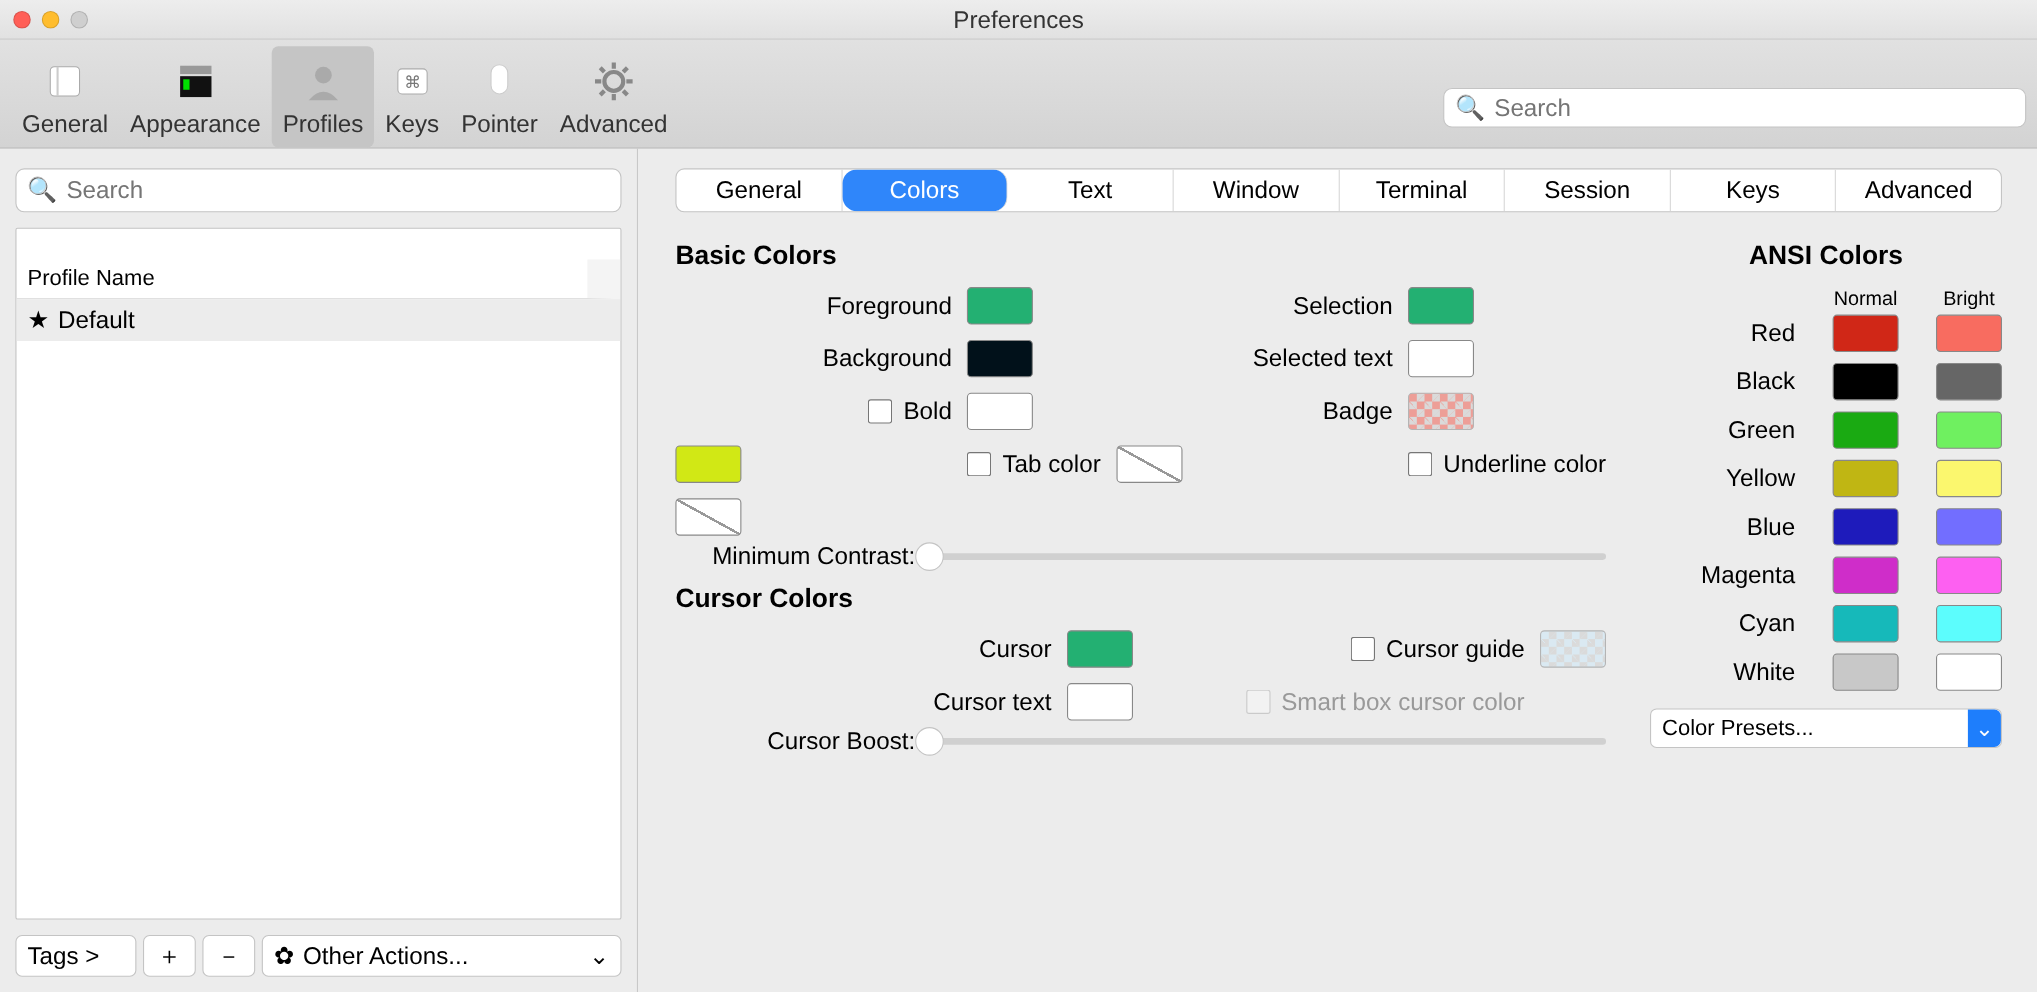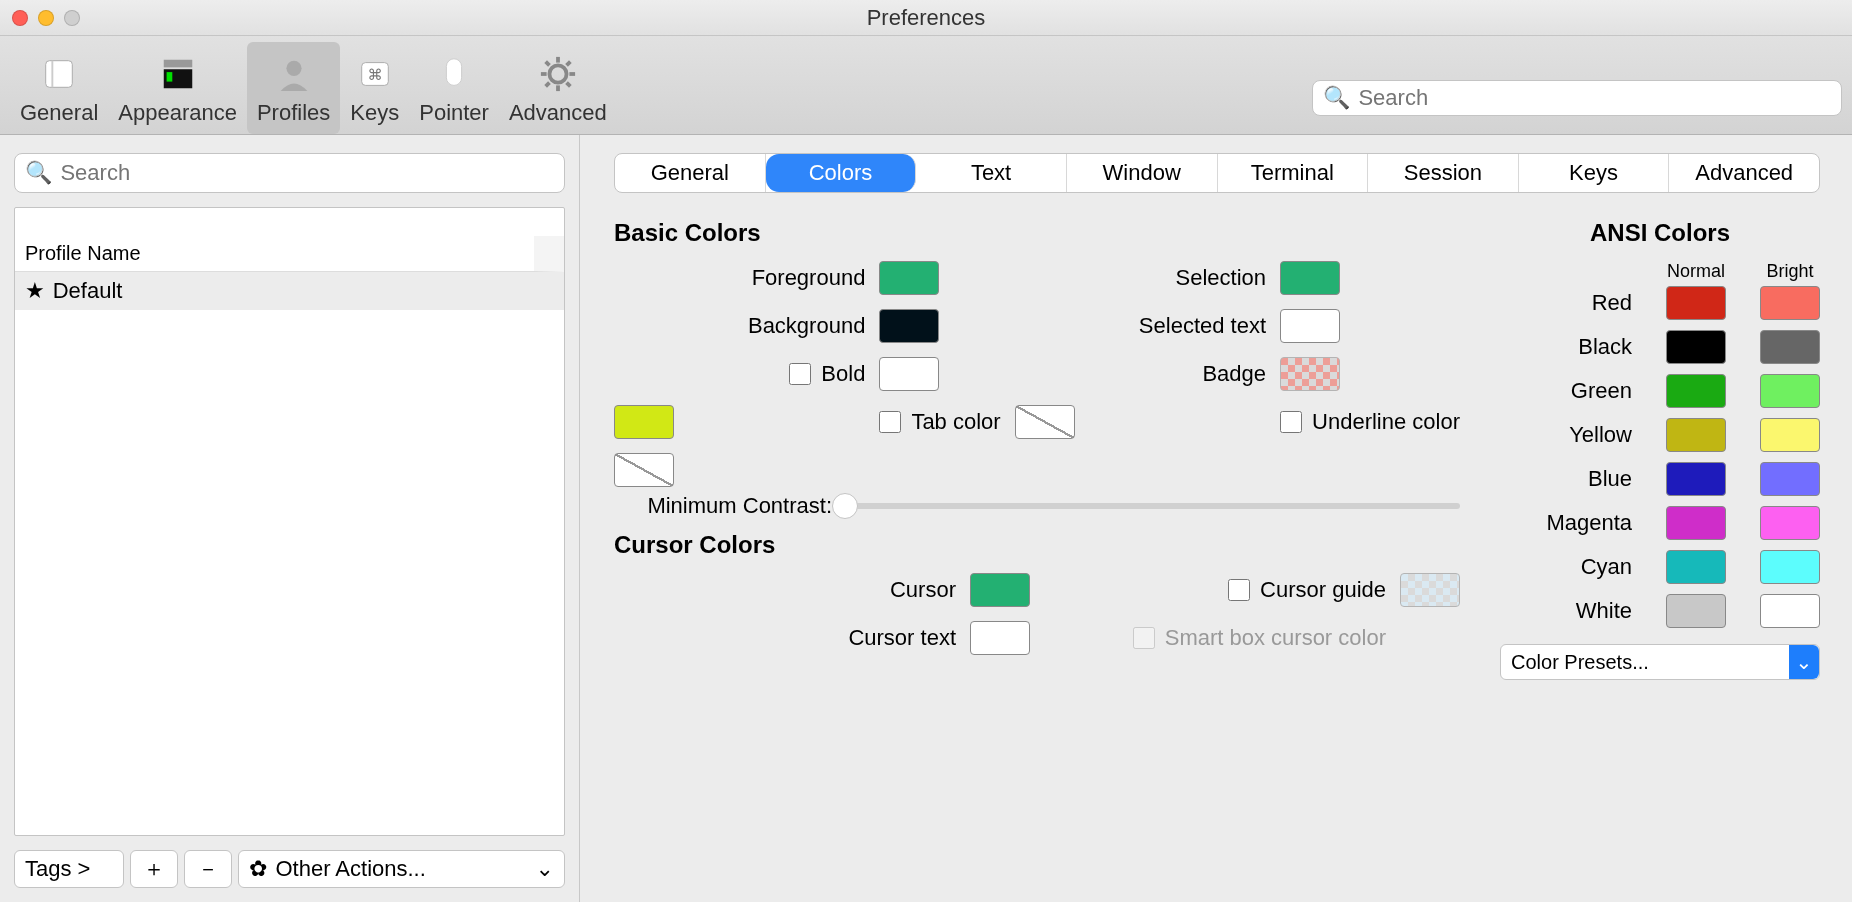--- a/index.html
+++ b/index.html
@@ -234,20 +234,26 @@
 
           <div class="lab">Cursor text</div>
           <div class="swatch" style="background:#ffffff"></div>
           <div class="lab cb" style="color:#999">
               <input type="checkbox" disabled="" style="">
               <span>Smart box cursor color</span>
             </div>
           <div></div>
         </div>
 
+        <div class="slider-row">
+          <div class="lab" style="text-align:right;width:218px">Cursor Boost:</div>
+          <div class="slider-track">
+              <div class="slider-thumb" style="left:-4px"></div>
+            </div>
+        </div>
       </div>
 
       <div class="col-right">
         <h3 style="text-align:center">ANSI Colors</h3>
         <div class="ansi-headers">
           <div></div>
           <div>Normal</div>
           <div>Bright</div>
         </div>
         <div id="ansi-rows">

